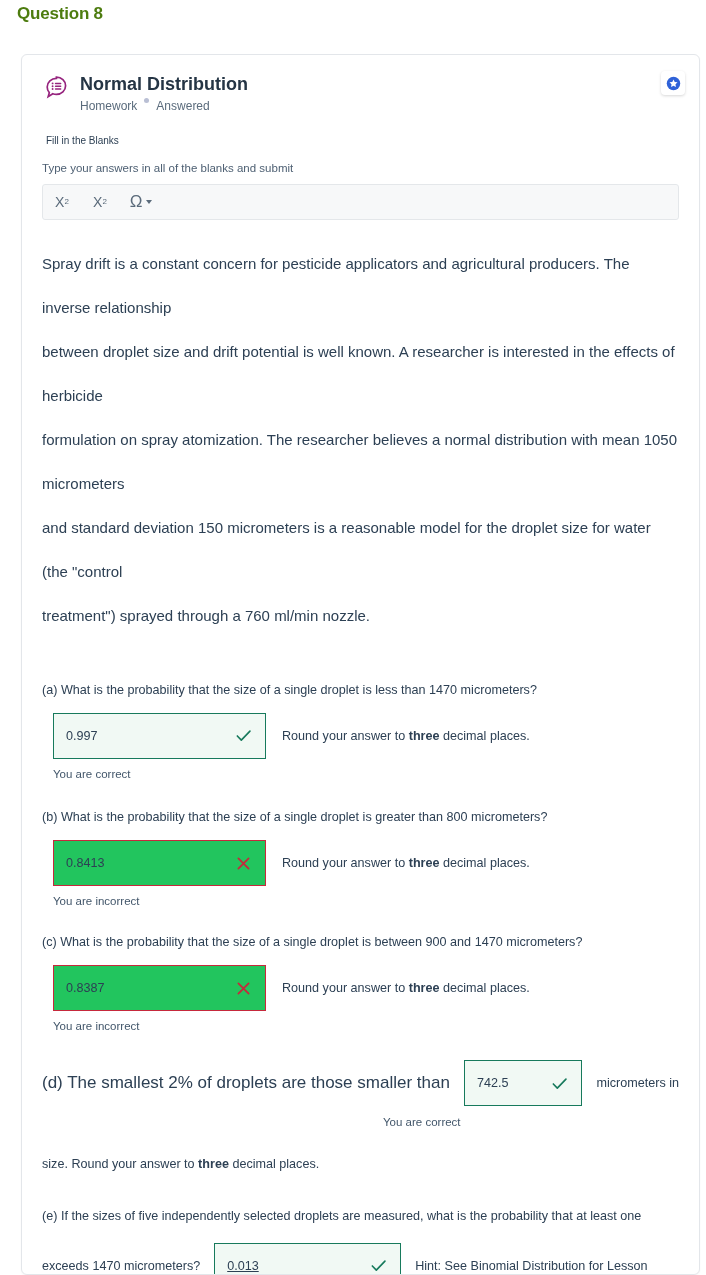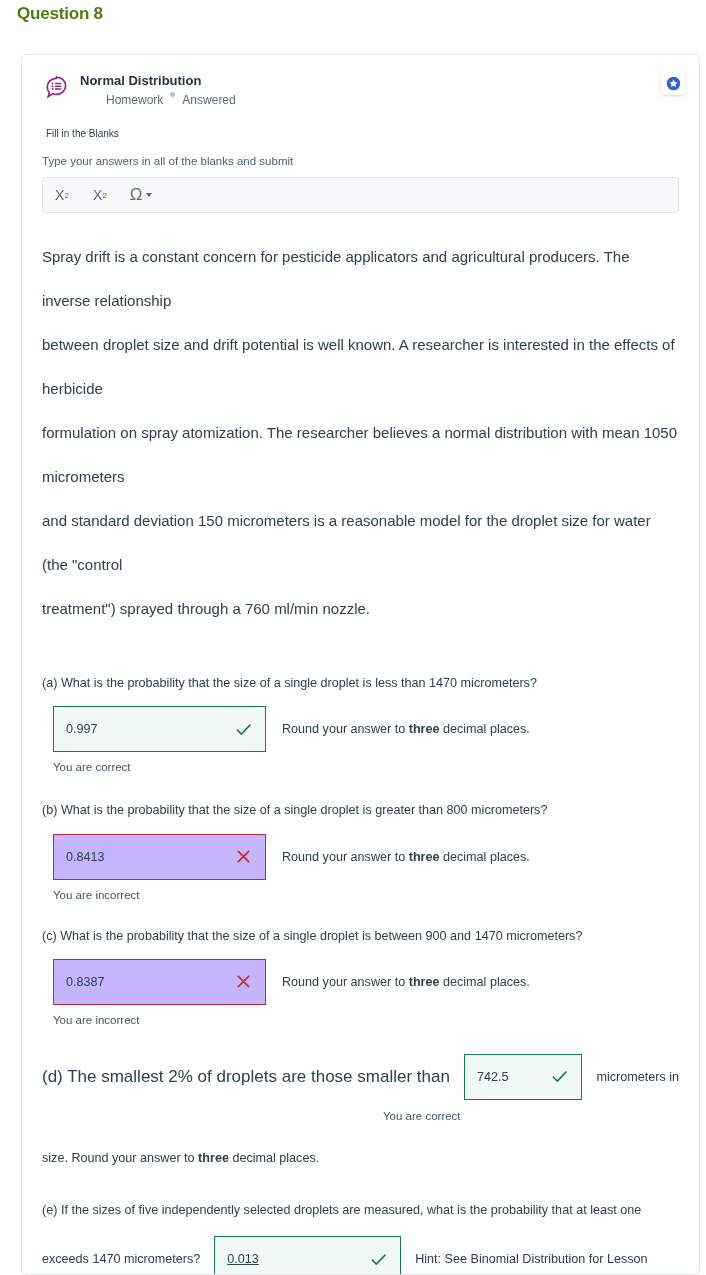--- a/index.html
+++ b/index.html
@@ -51,32 +51,31 @@
   }
   .q-icon {
     width: 28px;
     height: 28px;
     margin-right: 10px;
     flex: 0 0 28px;
     margin-top: 1px;
   }
   .head-text { flex: 1 1 auto; }
   .head-title {
-    font-size: 13px;
+    font-size: 18px;
     font-weight: bold;
     color: #253545;
     line-height: 1.3;
     margin-bottom: 2px;
   }
   .head-meta {
     font-size: 12px;
     color: #5a6b7c;
     line-height: 1.35;
     display: flex;
-    margin-left: 26px;
   }
   .head-meta .dot {
     display: inline-block;
     width: 5px;
     height: 5px;
     border-radius: 50%;
     background: #b9bfd4;
     margin: 0 7px;
   }
   .flag-btn {
@@ -170,21 +169,21 @@
     display: flex;
     align-items: center;
     padding: 0 12px;
     font-size: 12.6px;
   }
   .inputbox.correct {
     background: #f1f9f4;
     border: 1px solid #177a5c;
   }
   .inputbox.incorrect {
-    background: #c4b5fd;
+    background: #22c55e;
     border: 1px solid #c6293c;
   }
   .inputbox .val {
     flex: 1 1 auto;
     color: #2d4054;
   }
   .mark {
     flex: 0 0 auto;
     margin-left: 6px;
     display: flex;

